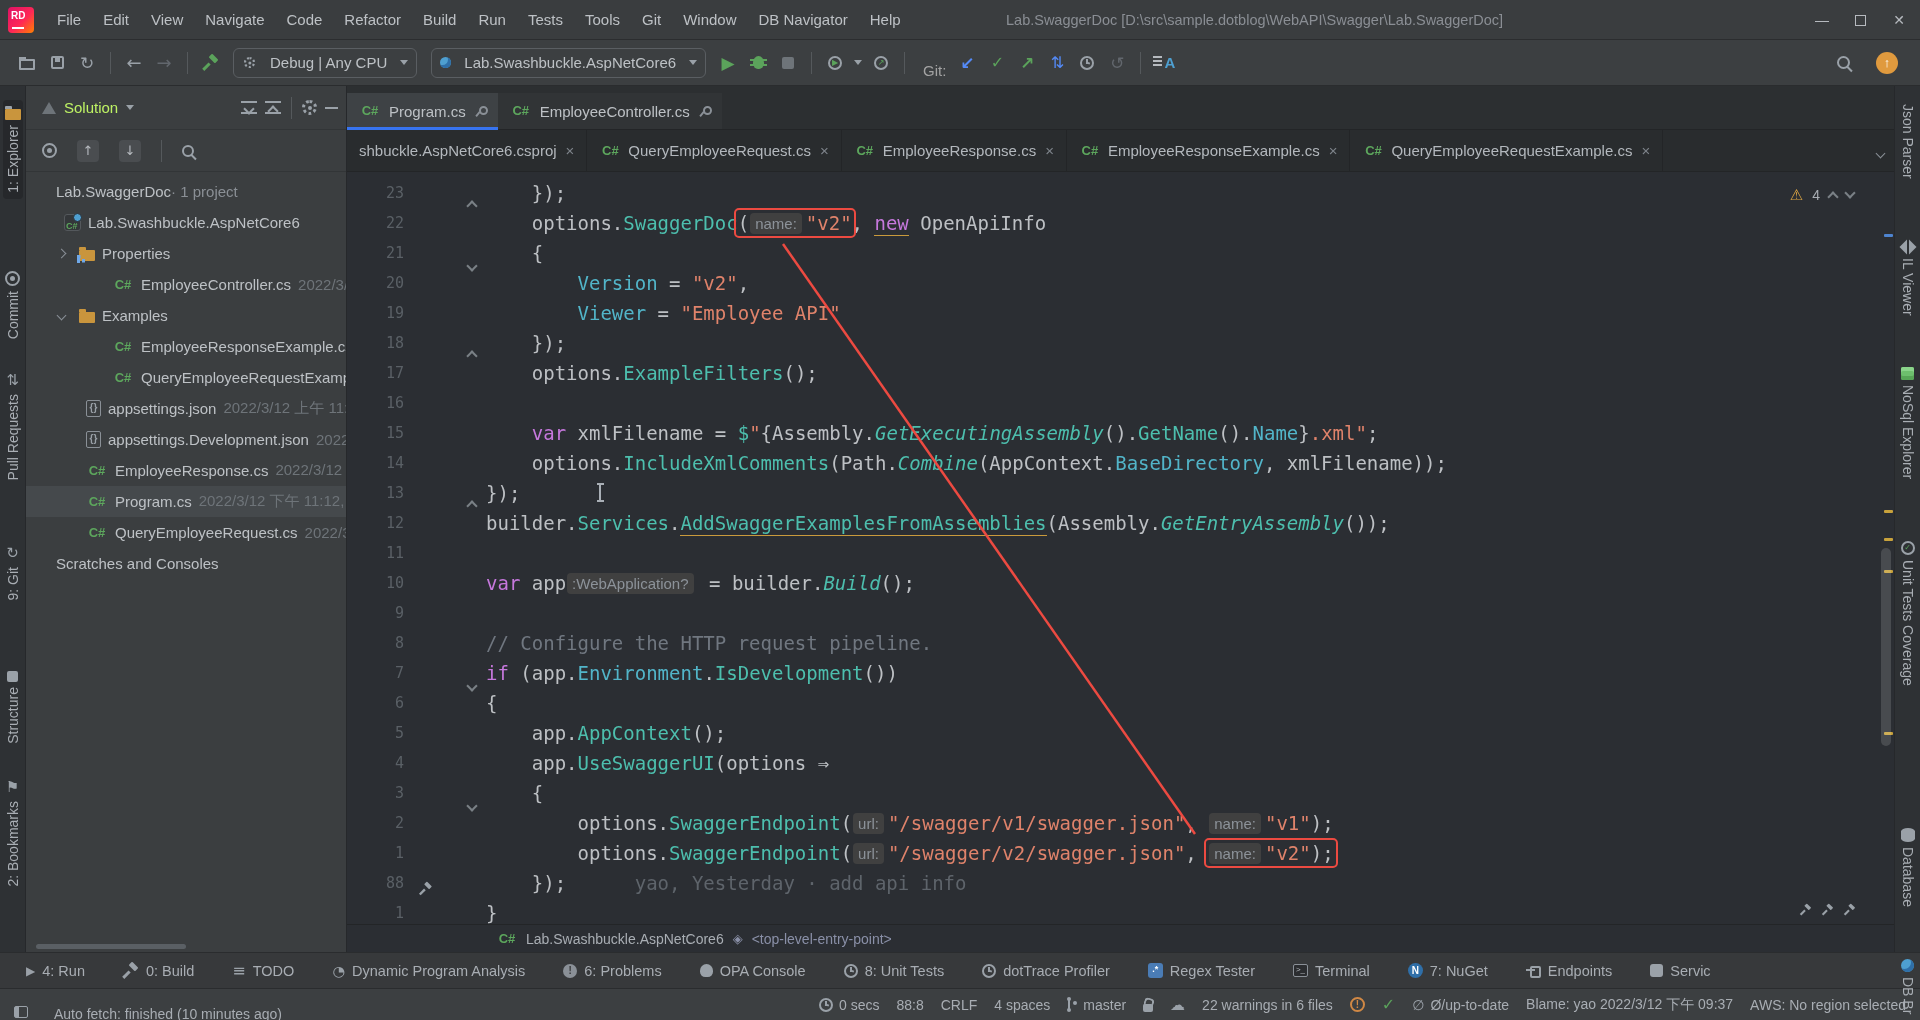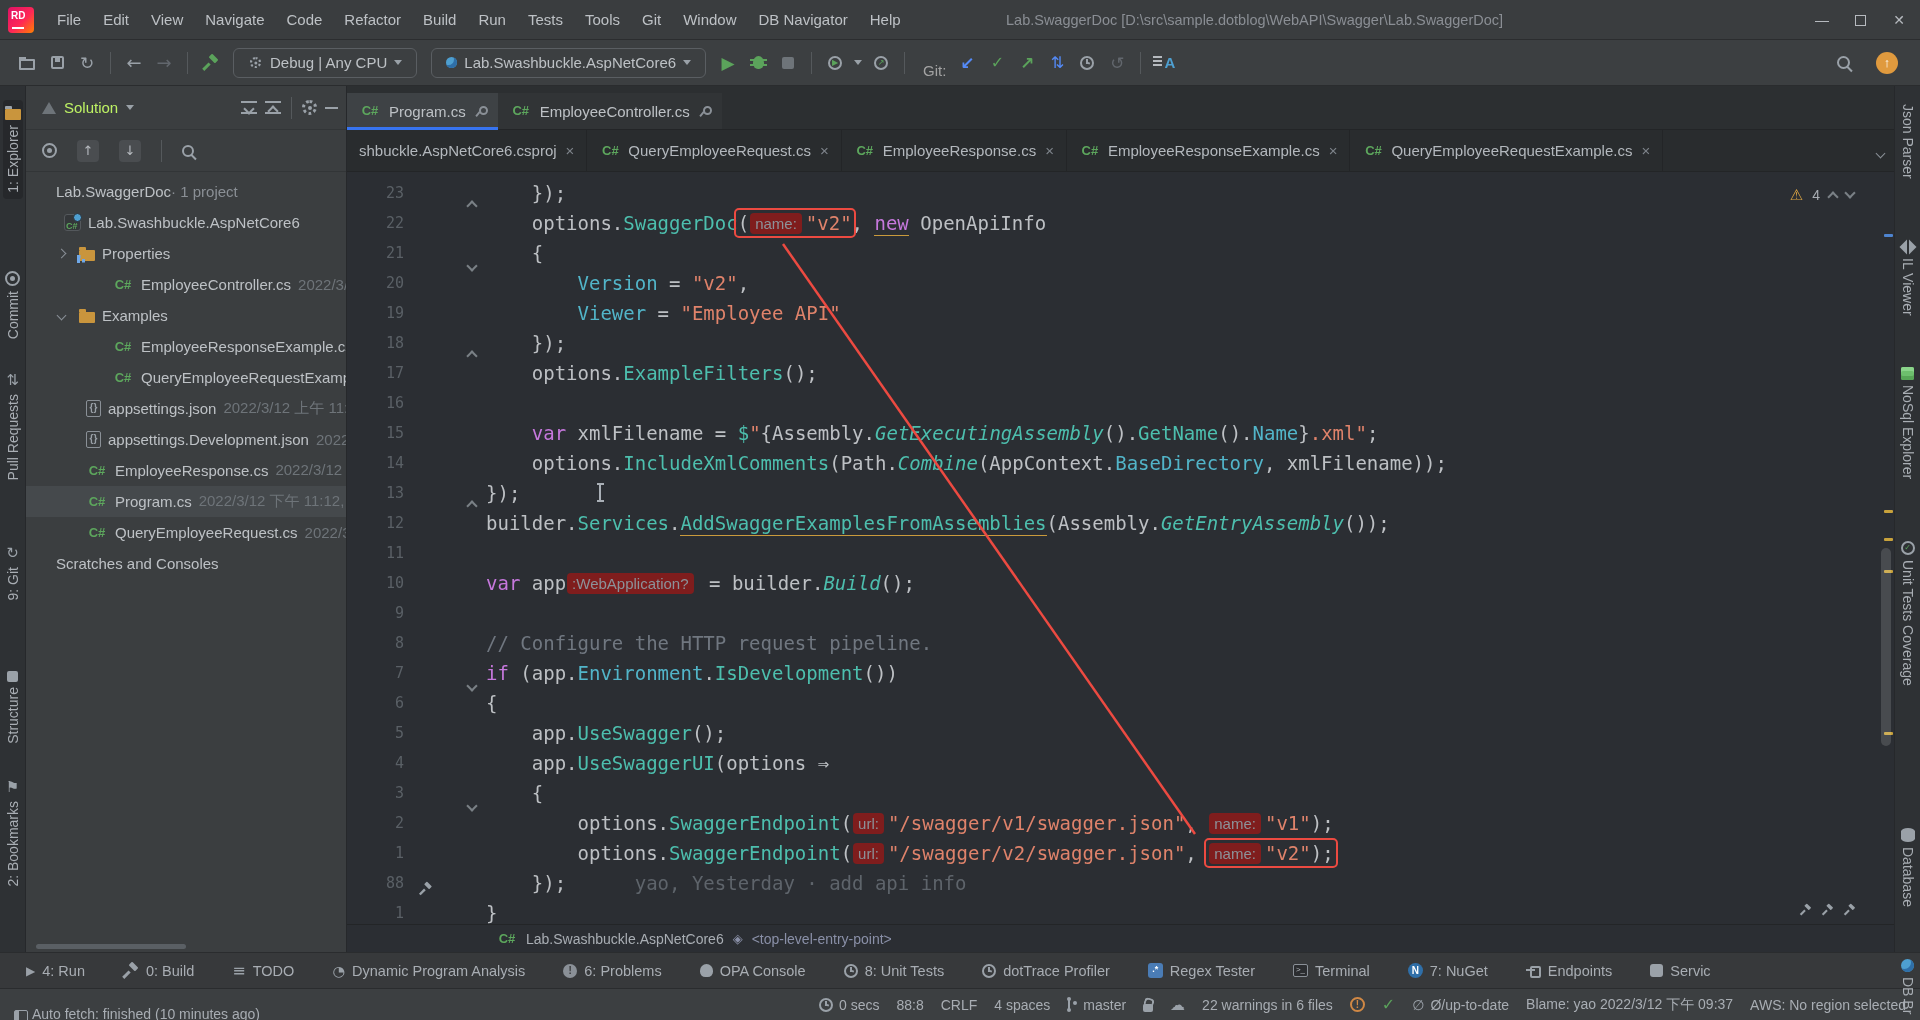--- a/index.html
+++ b/index.html
@@ -17,21 +17,21 @@
   .win-title{position:absolute;left:1006px;color:#8A8E94;font-size:14.5px;white-space:nowrap;}
   .winbtns{margin-left:auto;display:flex;gap:26px;align-items:center;padding-right:14px;position:absolute;right:0;top:0;height:40px;}
   .wb{color:#B6BABF;width:14px;text-align:center;font-size:14px;}
   .wb-max{width:11px;height:11px;border:1.5px solid #B6BABF;display:inline-block;}
 
   
   .toolbar{height:46px;background:#3C3F41;border-bottom:1px solid #2A2C2E;display:flex;align-items:center;padding:0 12px;position:relative;}
   .tbtn{width:30px;height:30px;display:flex;align-items:center;justify-content:center;border-radius:4px;flex:none;}
   .tsep{width:1px;height:22px;background:#55595C;margin:0 8px;flex:none;}
   .glyph{font-family:"DejaVu Sans",sans-serif;}
-  .chip{height:30px;border:1px solid #5A5E62;border-radius:6px;display:flex;align-items:center;gap:7px;padding:0 14px;margin:0 7px;color:#BDC1C5;white-space:nowrap;}
+  .chip{height:30px;border:1px solid #5A5E62;border-radius:6px;display:flex;align-items:center;gap:13px;padding:0 8px;margin:0 7px;color:#BDC1C5;white-space:nowrap;}
   .caret{width:0;height:0;border-left:4.5px solid transparent;border-right:4.5px solid transparent;border-top:5px solid #9AA1A8;display:inline-block;}
   .git-label{color:#a3a3a3;margin:16px 6px 0 10px;}
   .upd-circle{width:22px;height:22px;border-radius:50%;background:#E09A3E;color:#fff;display:flex;align-items:center;justify-content:center;font-size:13px;font-weight:bold;}
 
   
   .workspace{display:flex;height:866px;}
   .stripe{width:26px;background:#2E3134;display:flex;flex-direction:column;align-items:center;flex:none;}
   .stripe.left{border-right:1px solid #26282B;}
   .stripe.right{border-left:1px solid #26282B;}
   .stripe-btn{display:flex;flex-direction:column;align-items:center;gap:5px;padding:6px 2px;border-radius:4px;}
@@ -67,41 +67,41 @@
   .ln{width:57px;text-align:right;color:#5A6066;font-size:15px;flex:none;}
   .foldc{width:82px;flex:none;position:relative;}
   .chev{display:inline-block;width:8px;height:8px;border-right:2px solid #7A8086;border-bottom:2px solid #7A8086;}
   .chev.down{transform:rotate(45deg);}
   .chev.up{transform:rotate(-135deg);}
   .fold-mark{position:absolute;left:64px;top:10px;}
   .gut-hammer{position:absolute;left:14px;top:7px;}
   .pun{color:#BDC0C4}.kw{color:#C678DD}.mth{color:#4DBFAE}.mths{color:#4DBFAE;font-style:italic}
   .prop{color:#52B5C9}.str{color:#E0836B}.cmt{color:#707780}.blame{color:#5E646B}
   .uw{border-bottom:1.5px solid #C99A3C;padding-bottom:1px;}
-  .hint{background:#7f1d1d;color:#8C9299;border-radius:4px;padding:0 5px;margin:0 4px 0 1px;
+  .hint{background:#404040;color:#8C9299;border-radius:4px;padding:0 5px;margin:0 4px 0 1px;
     font-family:"Liberation Sans",sans-serif;font-size:15px;display:inline-block;line-height:21px;vertical-align:1px;}
   .redbox{outline:2.5px solid #EC4A41;outline-offset:2px;border-radius:1px;}
   .annot-svg{position:absolute;inset:0;width:100%;height:100%;pointer-events:none;z-index:6;}
   .warn-widget{position:absolute;top:14px;right:40px;display:flex;align-items:center;gap:9px;color:#A8ADB3;font-size:14px;z-index:4;}
   .warn-tri{color:#D9A343;font-family:"DejaVu Sans",sans-serif;font-size:15px;}
   .vscroll{position:absolute;right:3px;top:376px;width:10px;height:198px;background:rgba(255,255,255,.14);border-radius:5px;z-index:4;}
   .stripe-mark{position:absolute;right:1px;width:9px;height:3px;border-radius:1px;z-index:3;}
   .ibeam{position:absolute;left:252px;top:312px;width:2px;height:17px;background:#A9AFB6;z-index:5;}
   .ibeam::before,.ibeam::after{content:"";position:absolute;left:-2.5px;width:7px;height:2px;background:#A9AFB6;}
   .ibeam::before{top:-1px}.ibeam::after{bottom:-1px}
   .hammer3{position:absolute;right:36px;bottom:6px;display:flex;gap:6px;z-index:4;}
 
   .breadcrumbs{height:28px;background:#2B2E33;border-top:1px solid #232527;display:flex;align-items:center;gap:9px;padding-left:150px;color:#A9AEB4;font-size:14px;flex:none;}
   .bc-entry{color:#8A90A8;}
 
   
   .bottom-tools{height:36px;background:#37393B;border-top:1px solid #2A2C2E;display:flex;align-items:center;gap:38px;padding:0 2px 0 26px;font-size:14.5px;color:#A8ADB3;overflow:hidden;white-space:nowrap;}
   .btool{display:flex;align-items:center;gap:7px;}
   .status-bar{height:32px;background:#3C3F41;border-top:1px solid #2A2C2E;display:flex;align-items:center;padding:0 14px;font-size:14px;color:#A8ADB3;}
-  .sb-left{display:flex;align-items:flex-end;gap:4px;margin-top:18px;}
+  .sb-left{display:flex;align-items:flex-start;gap:26px;margin-top:18px;}
   .sb-right{margin-left:auto;display:flex;align-items:center;gap:17px;white-space:nowrap;}
   .sb-item{display:flex;align-items:center;gap:6px;}
 
   
   .ic{display:inline-block;position:relative;flex:none;}
   .ic-folder{width:16px;height:11px;background:#C9953D;border-radius:1px;margin-top:3px;}
   .ic-folder::before{content:"";position:absolute;top:-3px;left:0;width:7px;height:3px;background:#C9953D;border-radius:1px 1px 0 0;}
   .ic-folder.gray,{background:#9AA1A8;}
   .ic-folder.gray::before{background:#9AA1A8;}
   .ic-folder.props::after{content:"";position:absolute;left:-2px;bottom:-2px;width:8px;height:8px;
@@ -474,21 +474,21 @@
           <div class="cl"><span class="ln">15</span><span class="foldc"></span><span class="codetext"><span class="pun">    </span><span class="kw">var</span><span class="pun"> xmlFilename = </span><span class="mth">$</span><span class="str">"</span><span class="pun">{</span><span class="pun">Assembly.</span><span class="mths">GetExecutingAssembly</span><span class="pun">().</span><span class="mth">GetName</span><span class="pun">().</span><span class="prop">Name</span><span class="pun">}</span><span class="str">.xml"</span><span class="pun">;</span></span></div>
           <div class="cl"><span class="ln">14</span><span class="foldc"></span><span class="codetext"><span class="pun">    options.</span><span class="mth">IncludeXmlComments</span><span class="pun">(Path.</span><span class="mths">Combine</span><span class="pun">(AppContext.</span><span class="prop">BaseDirectory</span><span class="pun">, xmlFilename));</span></span></div>
           <div class="cl"><span class="ln">13</span><span class="foldc"><span class="fold-mark"><span class="chev up"></span></span></span><span class="codetext"><span class="pun">});</span></span></div>
           <div class="cl"><span class="ln">12</span><span class="foldc"></span><span class="codetext"><span class="pun">builder.</span><span class="mth">Services</span><span class="pun">.</span><span class="mth uw">AddSwaggerExamplesFromAssemblies</span><span class="pun">(Assembly.</span><span class="mths">GetEntryAssembly</span><span class="pun">());</span></span></div>
           <div class="cl"><span class="ln">11</span><span class="foldc"></span><span class="codetext"></span></div>
           <div class="cl"><span class="ln">10</span><span class="foldc"></span><span class="codetext"><span class="kw">var</span><span class="pun"> app</span><span class="hint">:WebApplication?</span><span class="pun"> = builder.</span><span class="mths">Build</span><span class="pun">();</span></span></div>
           <div class="cl"><span class="ln">9</span><span class="foldc"></span><span class="codetext"></span></div>
           <div class="cl"><span class="ln">8</span><span class="foldc"></span><span class="codetext"><span class="cmt">// Configure the HTTP request pipeline.</span></span></div>
           <div class="cl"><span class="ln">7</span><span class="foldc"><span class="fold-mark"><span class="chev down"></span></span></span><span class="codetext"><span class="kw">if</span><span class="pun"> (app.</span><span class="prop">Environment</span><span class="pun">.</span><span class="mth">IsDevelopment</span><span class="pun">())</span></span></div>
           <div class="cl"><span class="ln">6</span><span class="foldc"></span><span class="codetext"><span class="pun">{</span></span></div>
-          <div class="cl"><span class="ln">5</span><span class="foldc"></span><span class="codetext"><span class="pun">    app.</span><span class="mth">UseSwagger</span><span class="pun">();</span></span></div>
+          <div class="cl"><span class="ln">5</span><span class="foldc"></span><span class="codetext"><span class="pun">    app.</span><span class="mth">AppContext</span><span class="pun">();</span></span></div>
           <div class="cl"><span class="ln">4</span><span class="foldc"></span><span class="codetext"><span class="pun">    app.</span><span class="mth">UseSwaggerUI</span><span class="pun">(options ⇒</span></span></div>
           <div class="cl"><span class="ln">3</span><span class="foldc"><span class="fold-mark"><span class="chev down"></span></span></span><span class="codetext"><span class="pun">    {</span></span></div>
           <div class="cl"><span class="ln">2</span><span class="foldc"></span><span class="codetext"><span class="pun">        options.</span><span class="mth">SwaggerEndpoint</span><span class="pun">(</span><span class="hint">url:</span><span class="str">"/swagger/v1/swagger.json"</span><span class="pun">, </span><span class="hint">name:</span><span class="str">"v1"</span><span class="pun">);</span></span></div>
           <div class="cl"><span class="ln">1</span><span class="foldc"></span><span class="codetext"><span class="pun">        options.</span><span class="mth">SwaggerEndpoint</span><span class="pun">(</span><span class="hint">url:</span><span class="str">"/swagger/v2/swagger.json"</span><span class="pun">, </span><span class="redbox"><span class="hint">name:</span><span class="str">"v2"</span><span class="pun">);</span></span></span></div>
           <div class="cl"><span class="ln">88</span><span class="foldc"><span class="gut-hammer"><span class="ic ic-hammer gray" style="transform: scale(0.8);"></span></span></span><span class="codetext"><span class="pun">    });</span><span class="blame">      yao, Yesterday · add api info</span></span></div>
           <div class="cl"><span class="ln">1</span><span class="foldc"><span class="fold-mark"><span class="chev down"></span></span></span><span class="codetext"><span class="pun">}</span></span></div>
         </div>
 
       <div class="breadcrumbs">
         <span class="ic ic-cs" style="width:20px">C#</span>

